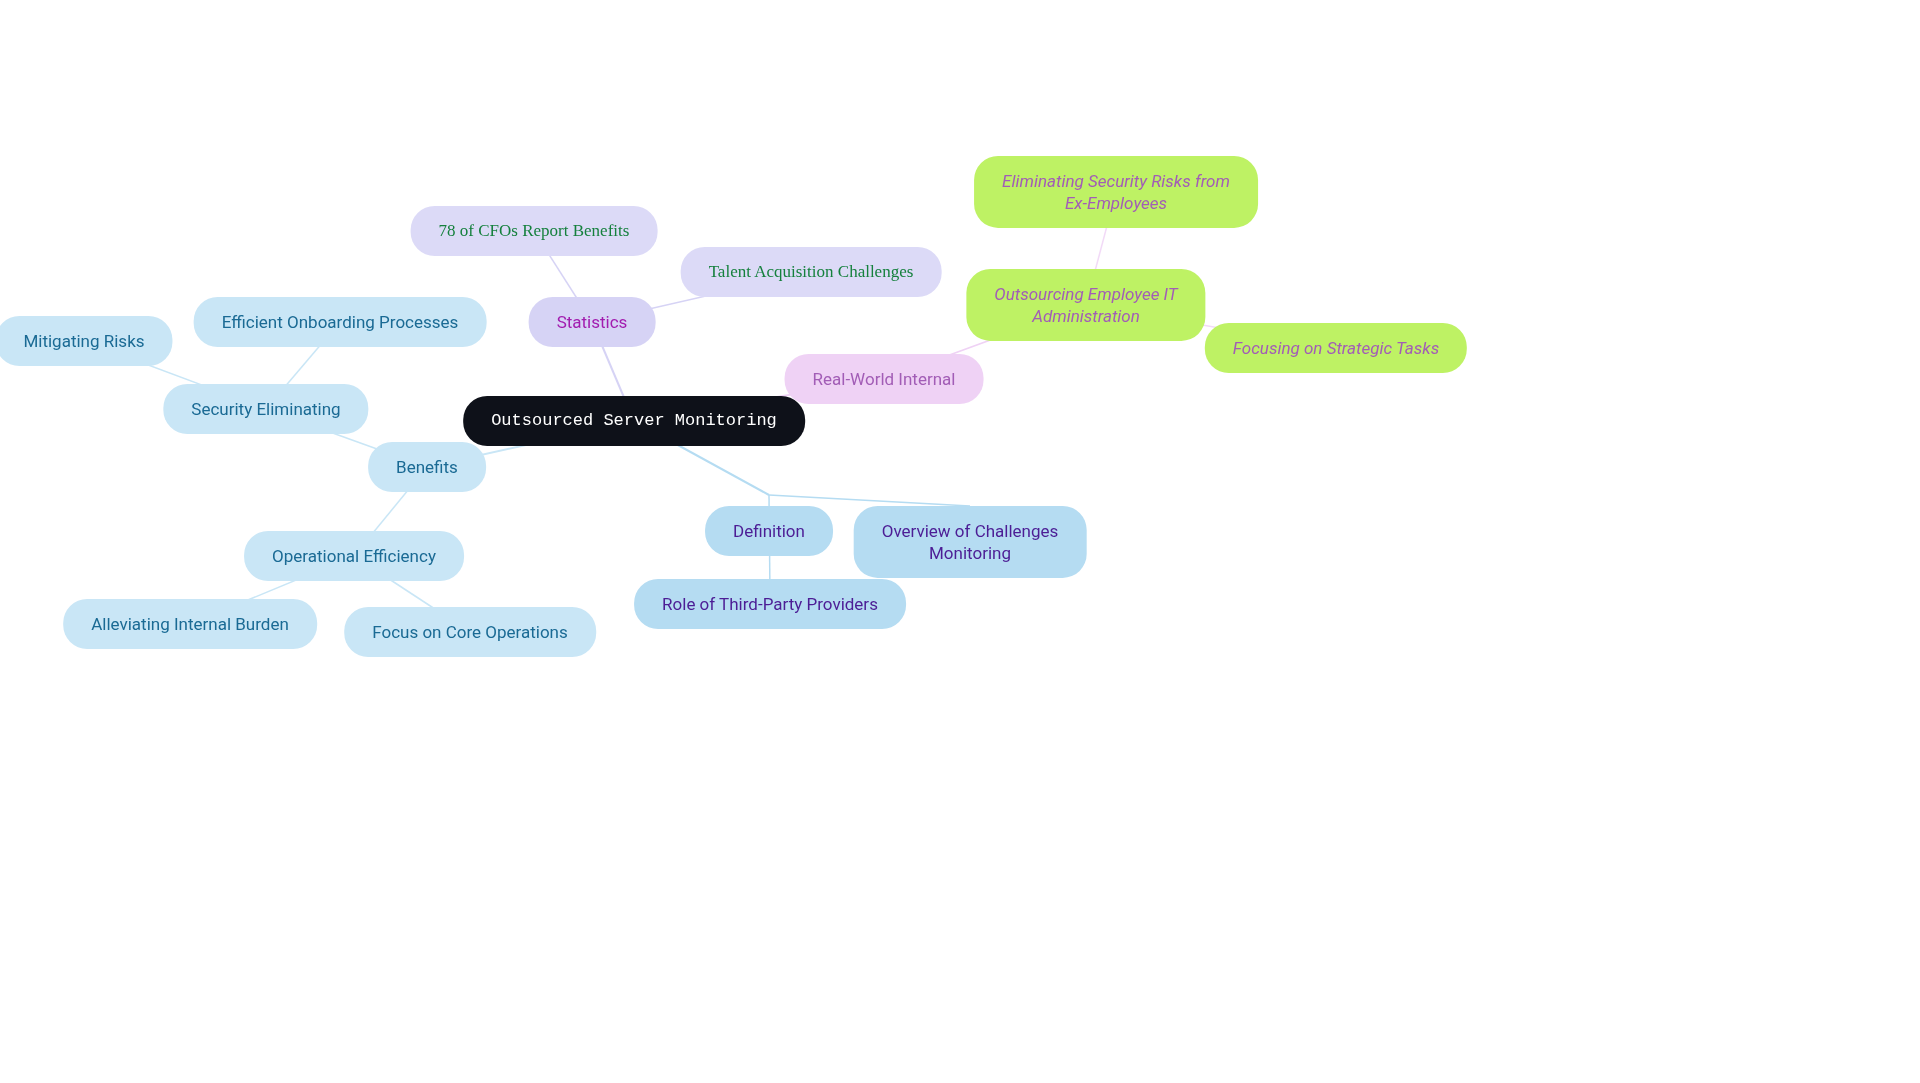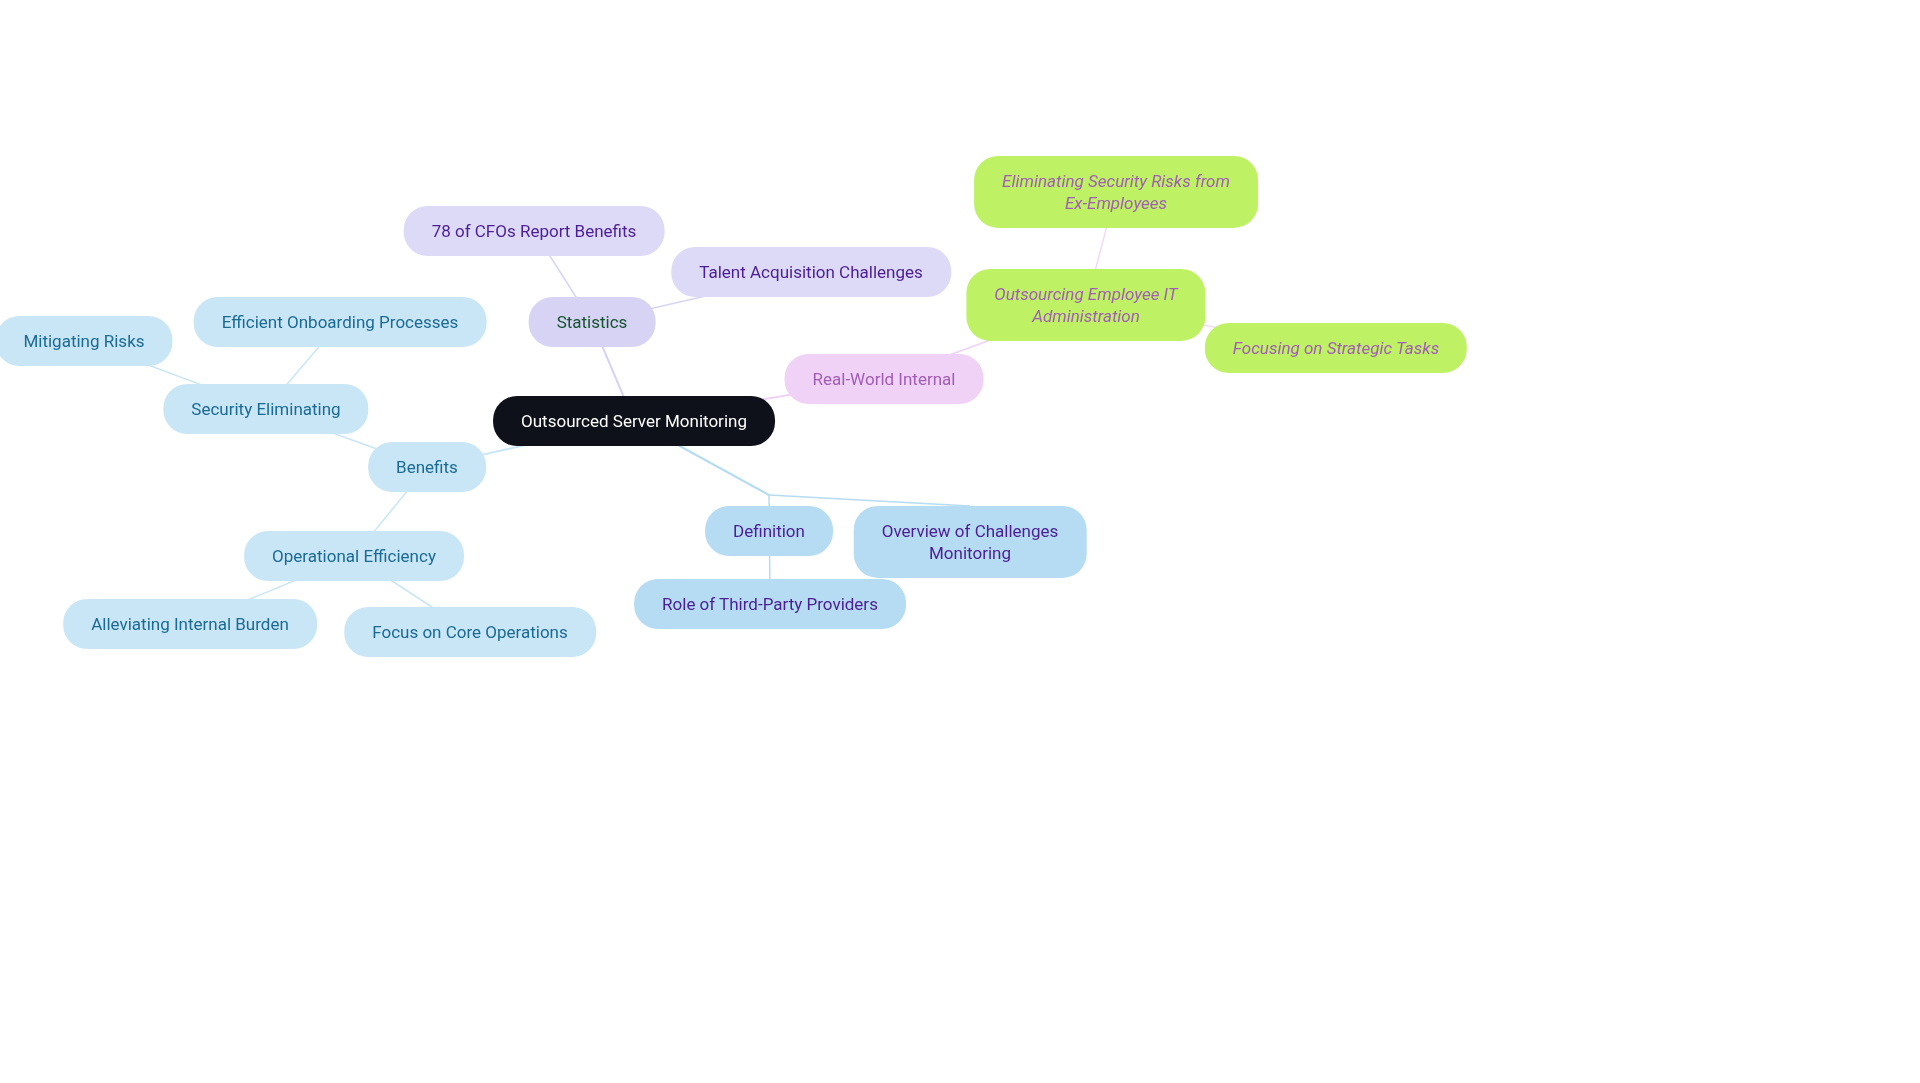--- a/index.html
+++ b/index.html
@@ -40,25 +40,26 @@
     background: #b5dcf2;
     color: #4c1d95;
     margin-top: 36px;
   }
   .blue-light {
     background: #c9e6f6;
     color: #1a6a94;
   }
   .purple-mid {
     background: #d6d3f5;
-    color: #14532d;
+    color: #a21caf;
   }
   .purple-light {
     background: #dcdaf7;
-    color: #4c1d95;
+    color: #15803d;
+    font-family: Liberation Serif, serif;
   }
   .pink-mid {
     background: #efd2f5;
     color: #a25db6;
   }
   .pink-light {
     background: #bef264;
     color: #a25db6;
     font-style: italic;
   }
@@ -87,21 +88,21 @@
 
   <line x1="592" y1="322" x2="534" y2="231" stroke="#d6d3f5" stroke-width="1.5"></line>
   <line x1="592" y1="322" x2="811" y2="272" stroke="#d6d3f5" stroke-width="1.5"></line>
 
   <line x1="884" y1="379" x2="1086" y2="305" stroke="#efd2f5" stroke-width="1.5"></line>
 
   <line x1="1086" y1="305" x2="1116" y2="192" stroke="#f2daf7" stroke-width="1.5"></line>
   <line x1="1086" y1="305" x2="1336" y2="348" stroke="#f2daf7" stroke-width="1.5"></line>
 </svg>
 
-<div class="node root" style="left:634px; top:421px;">Outsourced Server Monitoring</div>
+<div class="node root" style="left:634px; top:421px;font-family:Liberation Mono, monospace;">Outsourced Server Monitoring</div>
 
 <div class="node blue-mid" style="left:769px; top:495px;">Definition</div>
 <div class="node blue-mid" style="left:970px; top:506px;">Overview of Challenges
 Monitoring</div>
 <div class="node blue-mid" style="left:770px; top:568px;">Role of Third-Party Providers</div>
 
 <div class="node blue-light" style="left:427px; top:467px;">Benefits</div>
 <div class="node blue-light" style="left:266px; top:409px;">Security Eliminating</div>
 <div class="node blue-light" style="left:84px; top:341px;">Mitigating Risks</div>
 <div class="node blue-light" style="left:340px; top:322px;">Efficient Onboarding Processes</div>

